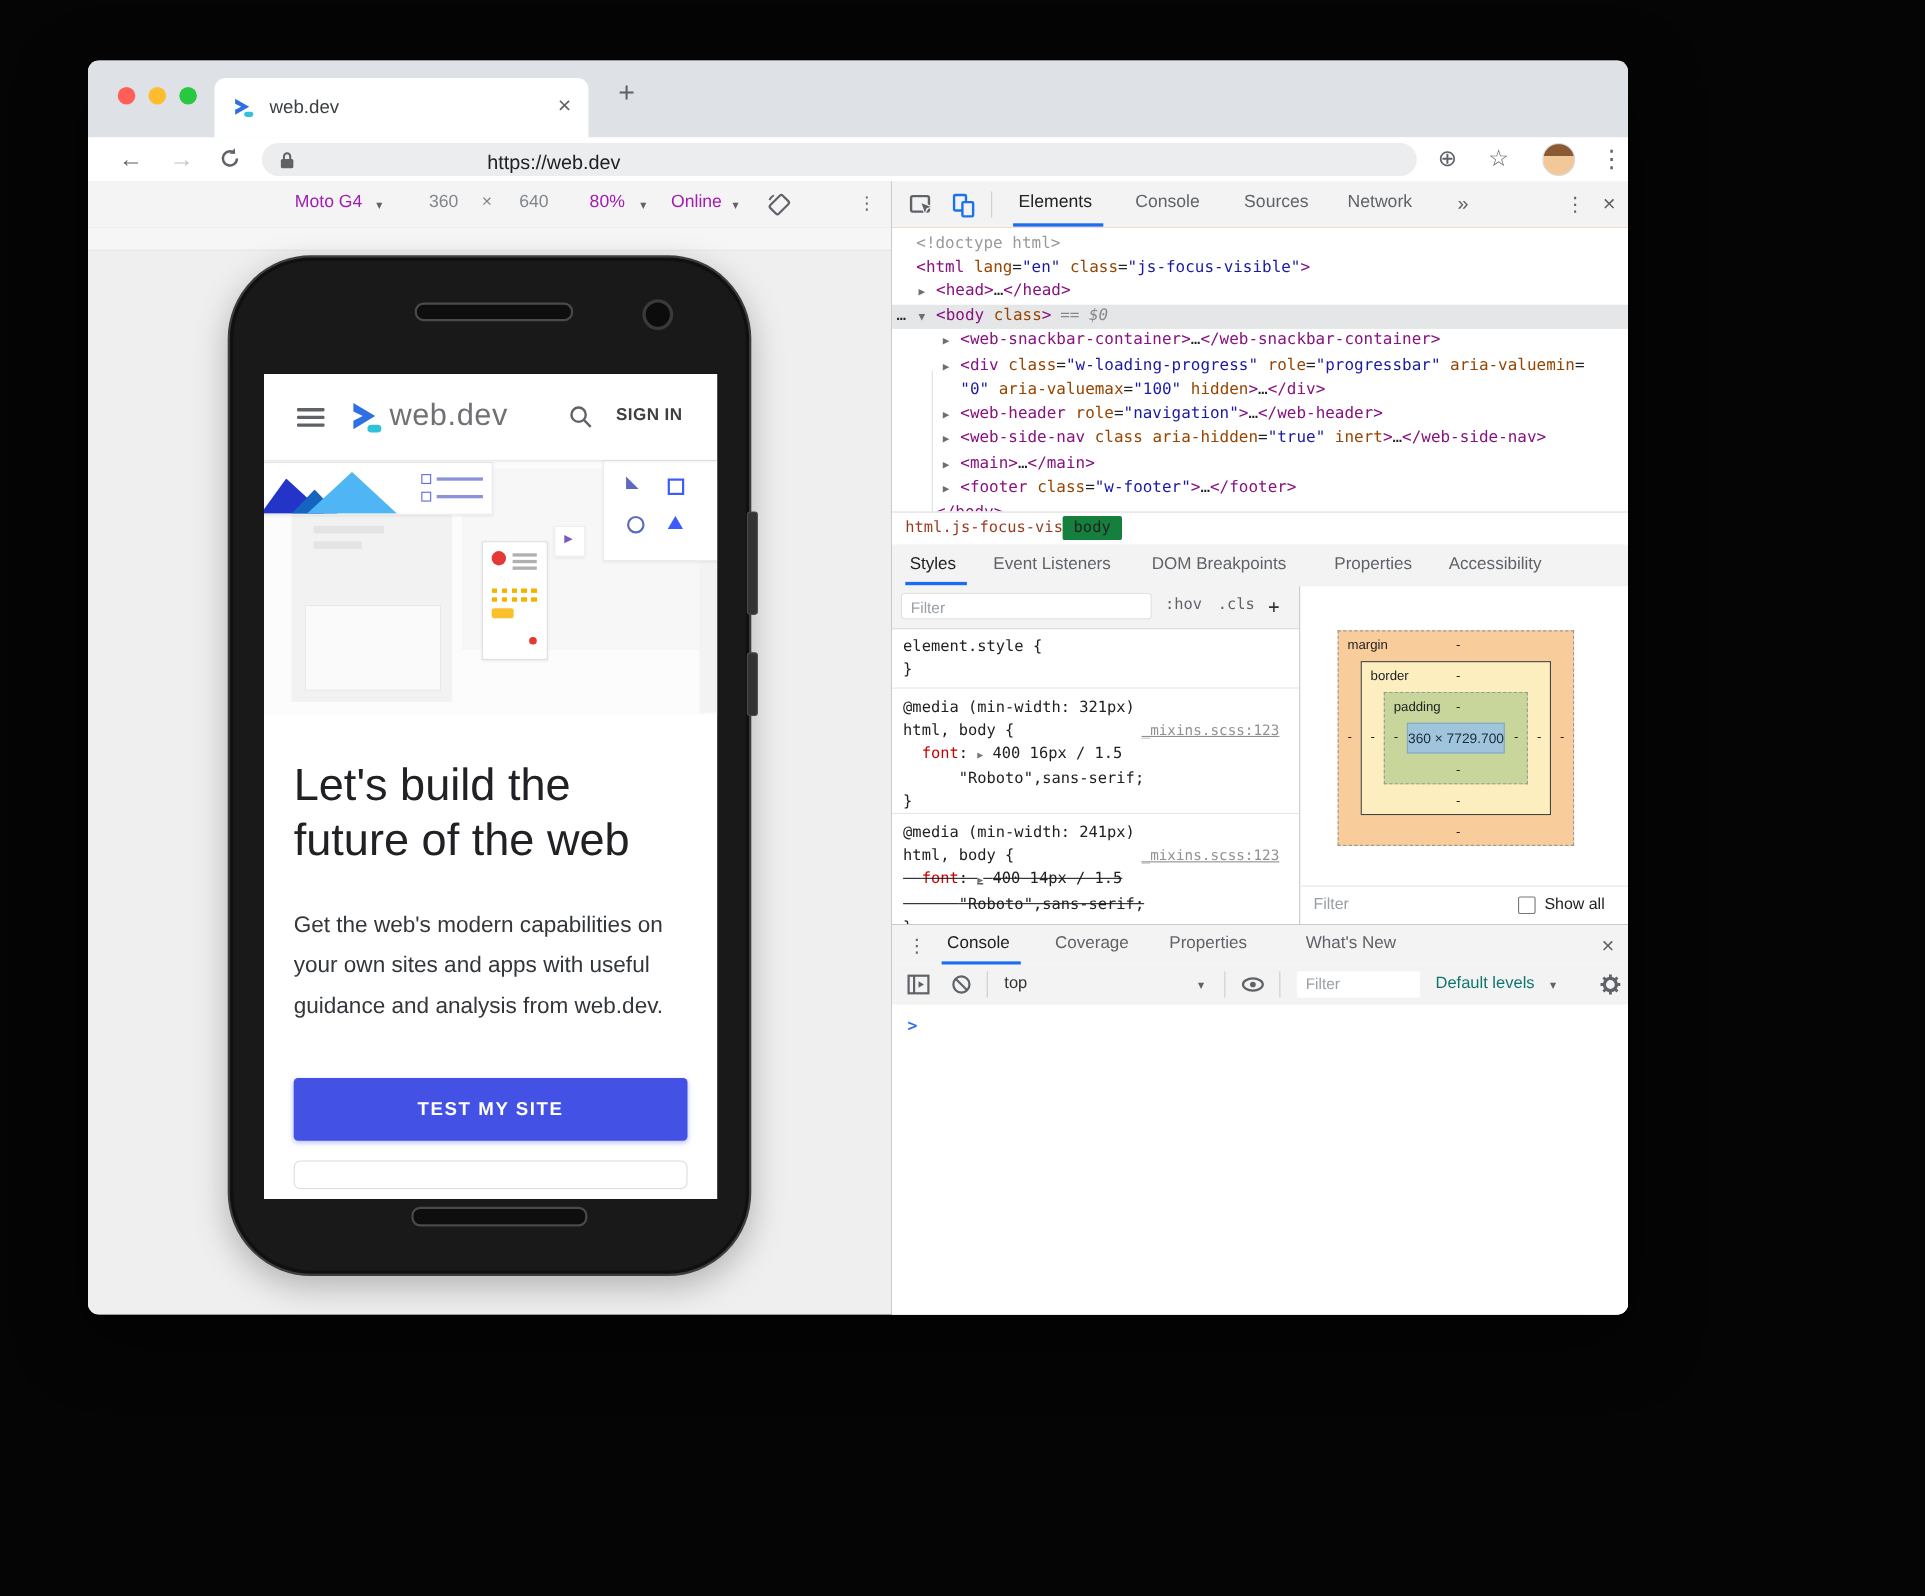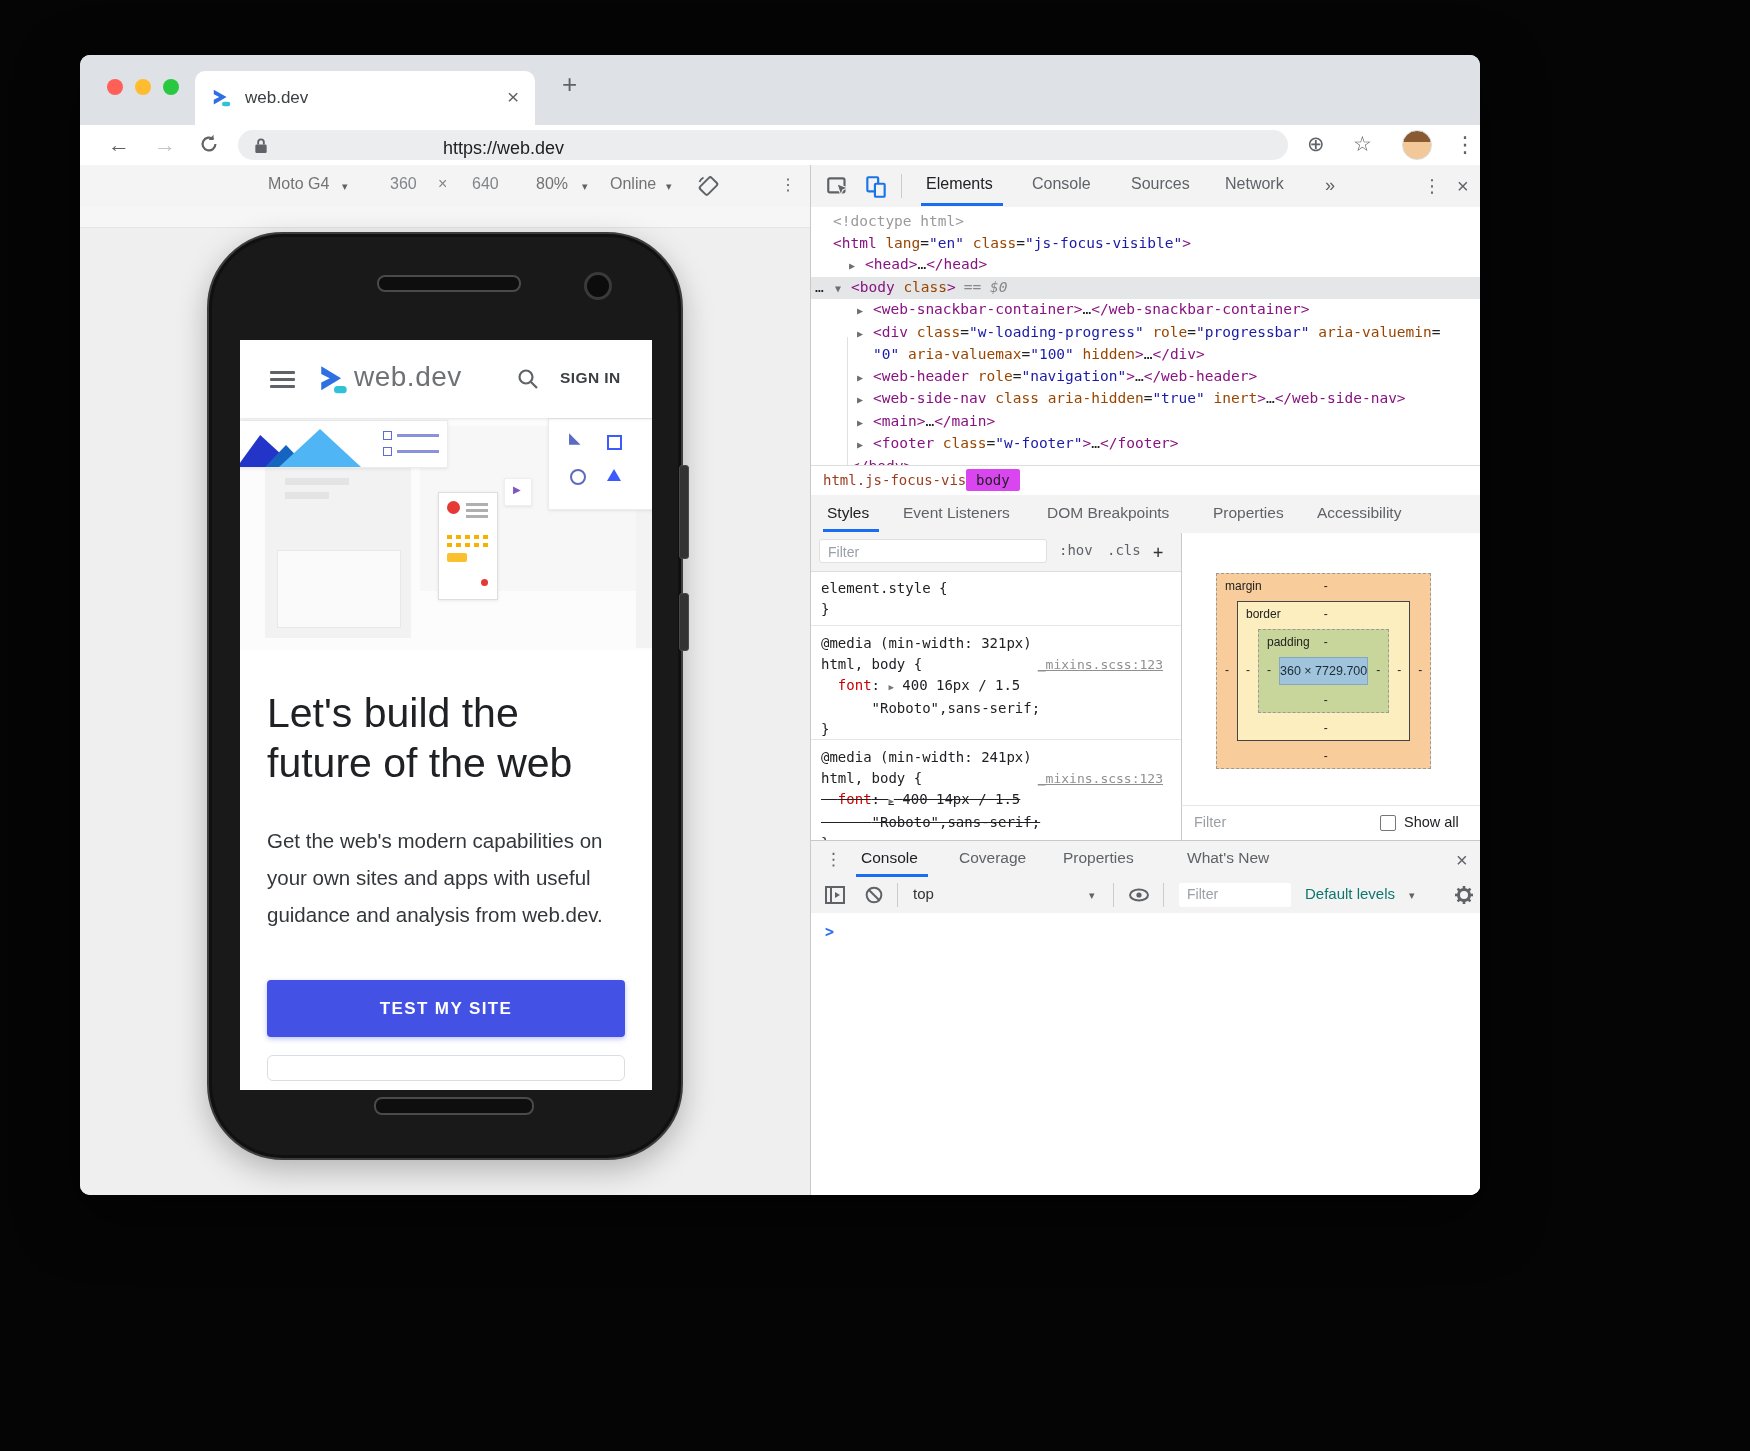--- a/index.html
+++ b/index.html
@@ -17,21 +17,21 @@
   .newtab{left:482px;top:14px;font-size:26px;color:#5f6368;font-weight:300;}
   .urlrow{left:0;top:70px;width:1400px;height:40px;background:#fff;border-bottom:1px solid #e3e5e8;}
   .navic{top:7px;font-size:22px;color:#5f6368;}
   .pill{left:158px;top:5px;width:1050px;height:30px;border-radius:15px;background:#ecedef;}
   .urltext{left:205px;top:8px;font-size:18px;color:#202124;}
   .avatar{left:1322px;top:5px;width:28px;height:28px;border-radius:50%;
           background:linear-gradient(180deg,#8a5a33 0 40%,#f3c899 40% 100%);border:1px solid #d8dadd;}
   
   .leftpane{left:0;top:110px;width:730px;height:1030px;background:#efefef;}
   .devicebar{left:0;top:0;width:730px;height:42px;background:#f4f4f5;border-bottom:1px solid #d6d6d6;}
-  .dbtext{top:10px;font-size:16px;color:#737373;}
+  .dbtext{top:10px;font-size:16px;color:#a21caf;}
   .dbdim{color:#80868b;}
   .caret{font-size:11px;color:#5f6368;}
   .rulerband{left:0;top:42px;width:730px;height:20px;background:#f6f6f6;border-bottom:1px solid #e4e4e4;}
   .devtools{left:730px;top:110px;width:670px;height:1030px;background:#fff;border-left:1px solid #c9c9c9;}
   .dtbar{left:0;top:0;width:670px;height:42px;background:#f3f3f3;border-bottom:1px solid #f97316;}
   .dttab{top:10px;font-size:16px;color:#5f6368;}
   .dttab.active{color:#202124;}
   .underline{height:3px;background:#1a6df2;}
   .vsep{top:9px;width:1px;height:24px;background:#ccc;}
   
@@ -40,21 +40,21 @@
   .code-line{position:relative;white-space:pre;}
   .code-line.sel{background:#e4e6e8;}
   .arrow{display:inline-block;width:16px;font-size:10px;color:#6e6e6e;}
   .gutter{position:absolute;left:4px;color:#202124;}
   .c-t{color:#881280}.c-a{color:#994500}.c-v{color:#1a1aa6}.c-p{color:#202124}.c-g{color:#9a9a9a}
   .badge{color:#888;margin-left:8px;font-style:italic;}
   .guide{left:36px;width:1px;background:#e0e0e0;}
   .crumbs{left:0;top:300px;width:670px;height:30px;background:#fff;border-top:1px solid #ddd;
           font-family:"DejaVu Sans Mono",monospace;font-size:14px;}
   .crumb1{left:12px;top:6px;color:#9a3b1f;}
-  .crumb2{left:155px;top:3px;color:#222;background:#d946ef;padding:3px 10px;border-radius:2px;}
+  .crumb2{left:155px;top:3px;color:#222;background:#15803d;padding:3px 10px;border-radius:2px;}
   .sstabs{left:0;top:330px;width:670px;height:38px;background:#f3f3f3;border-bottom:1px solid #c9c9c9;}
   .sstab{top:9px;font-size:15.5px;color:#5f6368;}
   .sstab.active{color:#202124;}
   
   .stylesbody{left:0;top:368px;width:670px;height:307px;background:#fff;}
   .leftcol{left:0;top:0;width:370px;height:307px;}
   .filterrow{left:0;top:0;width:370px;height:38px;background:#f3f3f3;border-bottom:1px solid #ddd;}
   .sfilter{left:8px;top:6px;width:228px;height:24px;background:#fff;border:1px solid #e0e0e0;border-radius:3px;
            font-size:14px;color:#9aa0a6;padding:2px 8px;box-sizing:border-box;line-height:20px;}
   .hovcls{top:9px;font-size:14px;color:#5f6368;font-family:"DejaVu Sans Mono",monospace;}
@@ -261,21 +261,21 @@
         <span class="abs dttab" style="left:320px">Sources</span>
         <span class="abs dttab" style="left:414px">Network</span>
         <span class="abs dttab" style="left:514px;font-size:18px">»</span>
         <span class="abs dttab icon-btn" style="left:612px;font-size:18px">⋮</span>
         <span class="abs dttab icon-btn" style="left:646px;font-size:20px">×</span>
       </div>
 
       <div class="abs codearea">
           <div class="code-line" style="padding-left: 22px;"><span class="c-g">&lt;!doctype html&gt;</span></div>
           <div class="code-line" style="padding-left: 22px;"><span class="c-t">&lt;html</span><span class="c-p"> </span><span class="c-a">lang</span><span class="c-p">=</span><span class="c-v">"en"</span><span class="c-p"> </span><span class="c-a">class</span><span class="c-p">=</span><span class="c-v">"js-focus-visible"</span><span class="c-t">&gt;</span></div>
-          <div class="code-line" style="padding-left: 24px; margin-left: 14px;"><span class="arrow">▶</span><span class="c-t">&lt;head&gt;</span><span class="c-p">…</span><span class="c-t">&lt;/head&gt;</span></div>
+          <div class="code-line" style="padding-left: 24px;"><span class="arrow">▶</span><span class="c-t">&lt;head&gt;</span><span class="c-p">…</span><span class="c-t">&lt;/head&gt;</span></div>
           <div class="code-line sel" style="padding-left: 24px;"><span class="gutter">…</span><span class="arrow">▼</span><span class="c-t">&lt;body</span><span class="c-p"> </span><span class="c-a">class</span><span class="c-t">&gt;</span><span class="badge">== $0</span></div>
           <div class="code-line" style="padding-left: 46px;"><span class="arrow">▶</span><span class="c-t">&lt;web-snackbar-container&gt;</span><span class="c-p">…</span><span class="c-t">&lt;/web-snackbar-container&gt;</span></div>
           <div class="code-line" style="padding-left: 46px;"><span class="arrow">▶</span><span class="c-t">&lt;div</span><span class="c-p"> </span><span class="c-a">class</span><span class="c-p">=</span><span class="c-v">"w-loading-progress"</span><span class="c-p"> </span><span class="c-a">role</span><span class="c-p">=</span><span class="c-v">"progressbar"</span><span class="c-p"> </span><span class="c-a">aria-valuemin</span><span class="c-p">=</span></div>
           <div class="code-line" style="padding-left: 46px;"><span class="arrow"></span><span class="c-v">"0"</span><span class="c-p"> </span><span class="c-a">aria-valuemax</span><span class="c-p">=</span><span class="c-v">"100"</span><span class="c-p"> </span><span class="c-a">hidden</span><span class="c-t">&gt;</span><span class="c-p">…</span><span class="c-t">&lt;/div&gt;</span></div>
           <div class="code-line" style="padding-left: 46px;"><span class="arrow">▶</span><span class="c-t">&lt;web-header</span><span class="c-p"> </span><span class="c-a">role</span><span class="c-p">=</span><span class="c-v">"navigation"</span><span class="c-t">&gt;</span><span class="c-p">…</span><span class="c-t">&lt;/web-header&gt;</span></div>
           <div class="code-line" style="padding-left: 46px;"><span class="arrow">▶</span><span class="c-t">&lt;web-side-nav</span><span class="c-p"> </span><span class="c-a">class</span><span class="c-p"> </span><span class="c-a">aria-hidden</span><span class="c-p">=</span><span class="c-v">"true"</span><span class="c-p"> </span><span class="c-a">inert</span><span class="c-t">&gt;</span><span class="c-p">…</span><span class="c-t">&lt;/web-side-nav&gt;</span></div>
           <div class="code-line" style="padding-left: 46px;"><span class="arrow">▶</span><span class="c-t">&lt;main&gt;</span><span class="c-p">…</span><span class="c-t">&lt;/main&gt;</span></div>
           <div class="code-line" style="padding-left: 46px;"><span class="arrow">▶</span><span class="c-t">&lt;footer</span><span class="c-p"> </span><span class="c-a">class</span><span class="c-p">=</span><span class="c-v">"w-footer"</span><span class="c-t">&gt;</span><span class="c-p">…</span><span class="c-t">&lt;/footer&gt;</span></div>
           <div class="code-line" style="padding-left: 24px;"><span class="arrow"></span><span class="c-t">&lt;/body&gt;</span></div>
         </div>

